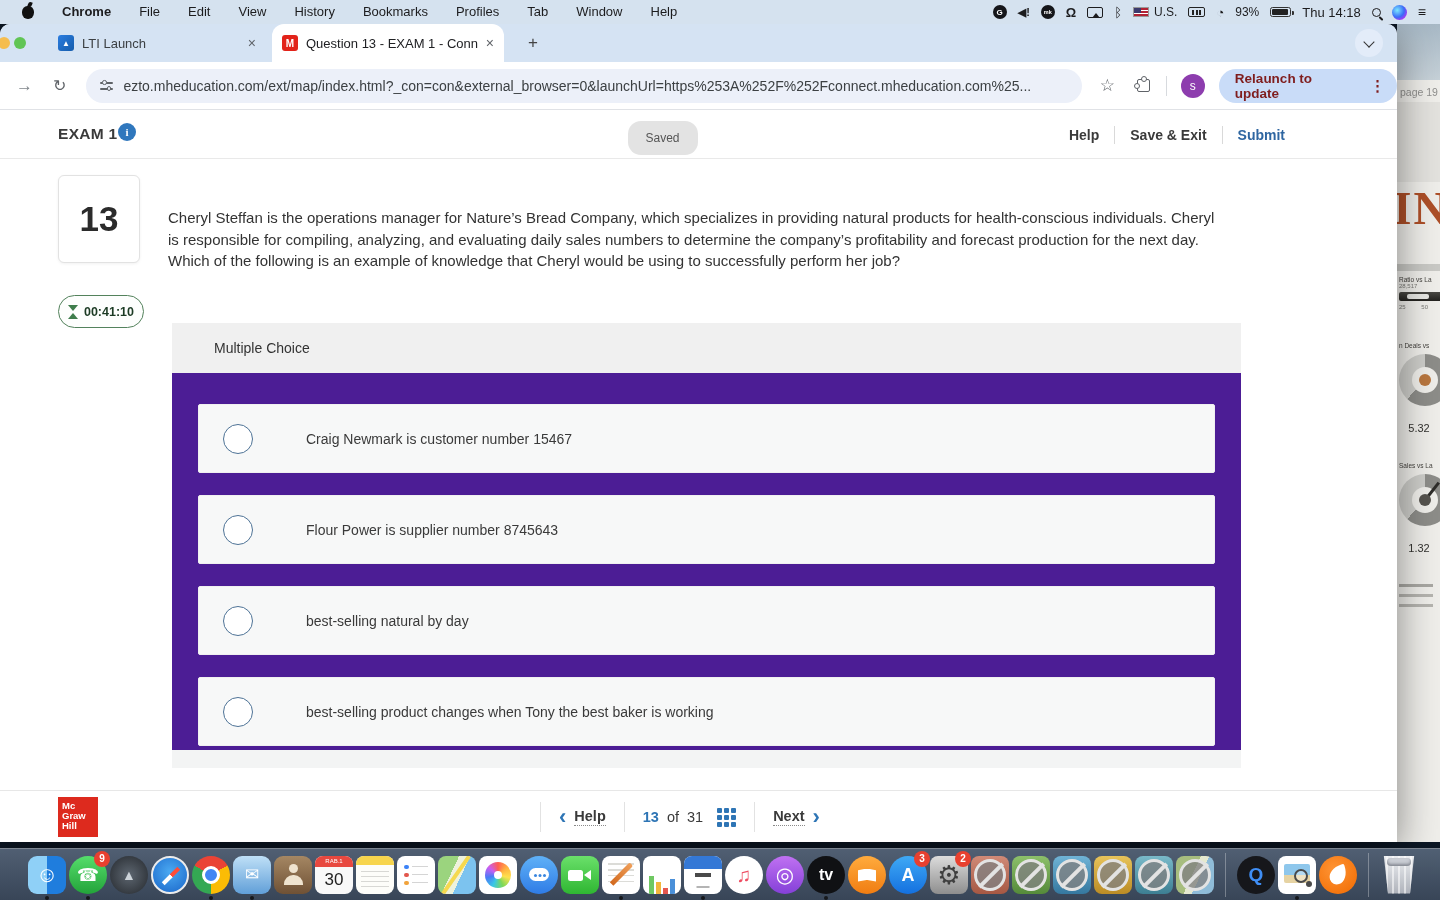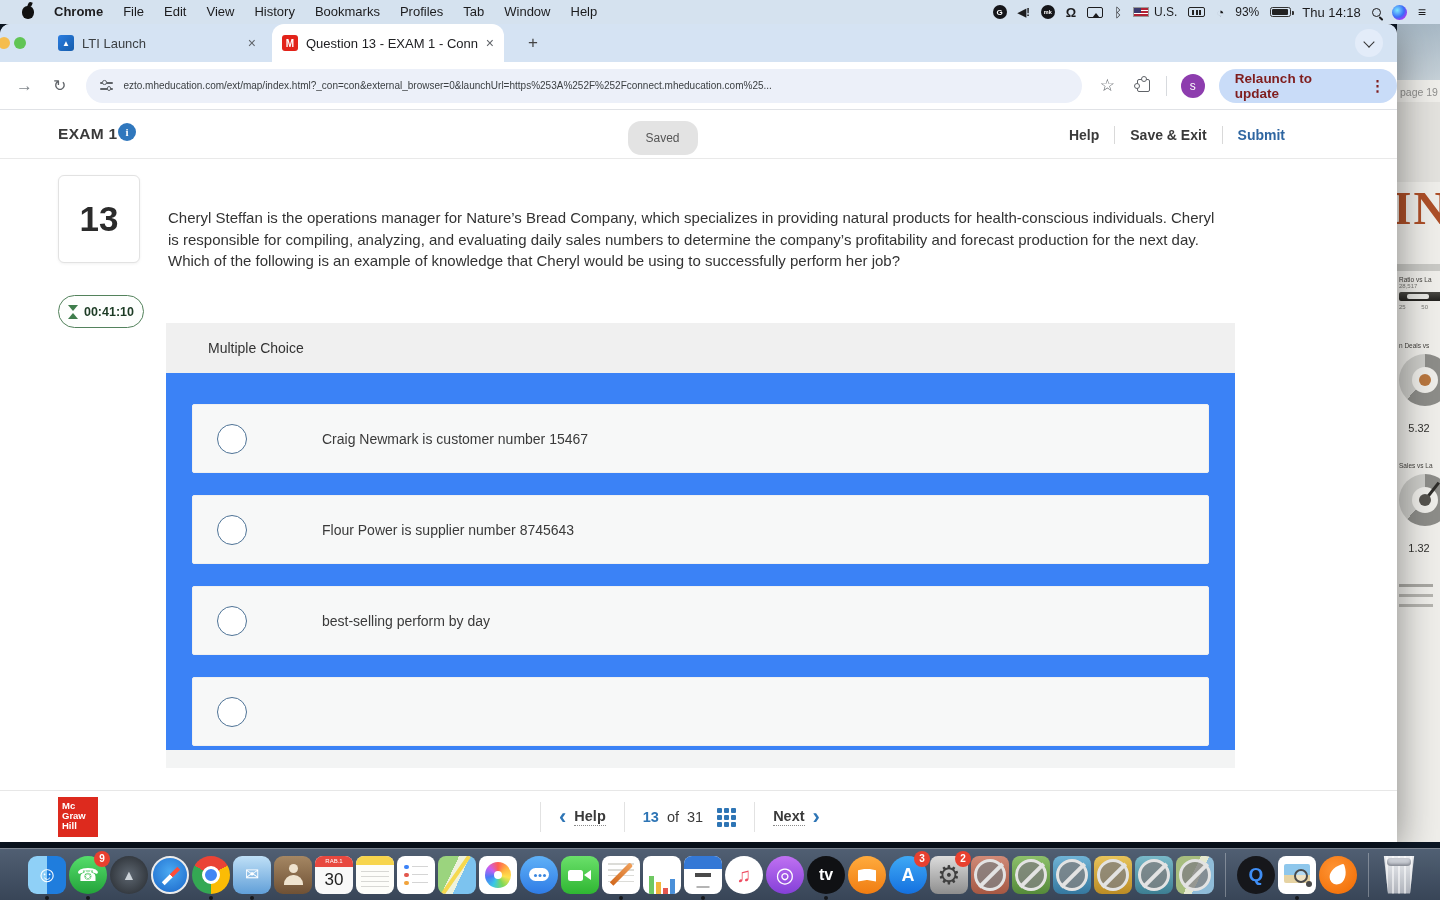--- a/index.html
+++ b/index.html
@@ -3,21 +3,21 @@
 <meta charset="utf-8">
 <style>
   html,body{margin:0;padding:0;background:#222;}
   *{box-sizing:border-box;}
   #screen{position:relative;width:1440px;height:900px;overflow:hidden;
     background:#0c1724;font-family:"Liberation Sans",sans-serif;-webkit-font-smoothing:antialiased;}
 
   
   #menubar{position:absolute;left:0;top:0;width:1440px;height:24px;background:#d5e2ef;
     display:flex;align-items:center;font-size:13px;color:#1c1c1e;z-index:50;}
-  #menubar .left{display:flex;align-items:center;gap:0;padding-left:12px;}
+  #menubar .left{display:flex;align-items:center;gap:8px;padding-left:12px;}
   .apple{width:12px;height:13px;background:#111;border-radius:45% 45% 48% 48%;position:relative;margin:0 10px;}
   .apple::before{content:"";position:absolute;top:-4px;left:6px;width:4px;height:5px;background:#111;border-radius:60% 0 60% 0;transform:rotate(20deg);}
   .mb-item{padding:0 10px;line-height:24px;}
   .mb-app{font-weight:bold;}
   #menubar .right{margin-left:auto;display:flex;align-items:center;gap:11px;padding-right:14px;font-size:12px;}
   .si{display:inline-flex;align-items:center;justify-content:center;color:#1c1c1e;}
   .si-disc{width:14px;height:14px;border-radius:50%;background:#15161a;color:#fff;font-size:8px;font-weight:bold;}
   .si-mk{font-size:5.5px;}
   .flag{width:16px;height:10px;position:relative;background:repeating-linear-gradient(180deg,#b22234 0 1.6px,#fff 1.6px 3.2px);border:0.5px solid #999;}
   .flag::before{content:"";position:absolute;left:0;top:0;width:7px;height:5px;background:#3c3b6e;}
@@ -54,21 +54,21 @@
 
   #toolbar{position:absolute;left:0;top:38px;width:100%;height:48px;background:#fff;border-bottom:1px solid #e0e2e6;display:flex;align-items:center;}
   .nav-fwd{font-size:17px;color:#80868b;margin-left:16px;}
   .nav-reload{font-size:16px;color:#5f6368;margin-left:20px;}
   .urlbar{margin-left:20px;width:996px;height:34px;border-radius:17px;background:#ecf0f9;display:flex;align-items:center;padding:0 14px;overflow:hidden;}
   .tune{position:relative;width:13px;height:11px;flex:none;margin-right:10px;}
   .tune i{position:absolute;left:0;right:0;height:1.6px;background:#5f6368;border-radius:1px;}
   .tune i:nth-child(1){top:2px;} .tune i:nth-child(2){top:8px;}
   .tune b{position:absolute;width:4.5px;height:4.5px;border-radius:50%;background:#ecf0f9;border:1.6px solid #5f6368;}
   .tune b:nth-child(3){left:2px;top:0.2px;} .tune b:nth-child(4){right:2px;top:6px;}
-  .url-text{font-size:10px;color:#3c4043;white-space:nowrap;}
+  .url-text{font-size:14px;color:#3c4043;white-space:nowrap;}
   .tb-star{font-size:17px;color:#5f6368;margin-left:18px;}
   .puzzle{position:relative;width:13px;height:13px;border:1.7px solid #5f6368;border-radius:2px;margin-left:22px;}
   .puzzle::before{content:"";position:absolute;top:-4px;left:3px;width:4px;height:4px;border-radius:50%;border:1.7px solid #5f6368;background:#fff;}
   .puzzle::after{content:"";position:absolute;left:-4px;top:3px;width:4px;height:4px;border-radius:50%;border:1.7px solid #5f6368;background:#fff;}
   .tb-sep{width:1px;height:20px;background:#d7dade;margin-left:16px;}
   .avatar{width:24px;height:24px;border-radius:50%;background:#8d3dae;color:#fff;font-size:12px;display:flex;align-items:center;justify-content:center;margin-left:14px;}
   .relaunch{margin-left:14px;height:34px;border-radius:17px;background:#c9dcf8;color:#7f1d1d;font-size:13.5px;font-weight:bold;display:flex;align-items:center;padding:0 12px 0 16px;}
   .relaunch .dots{margin-left:10px;font-size:15px;}
 
   
@@ -83,23 +83,23 @@
   
   .qnum-box{position:absolute;left:58px;top:175px;width:82px;height:88px;background:#fff;border:1px solid #e2e2e2;border-radius:6px;box-shadow:0 1px 3px rgba(0,0,0,.06);display:flex;align-items:center;justify-content:center;font-size:35px;font-weight:bold;color:#2b2b2b;z-index:11;}
   .timer-pill{position:absolute;left:58px;top:295px;width:86px;height:33px;border:1.5px solid #53825c;border-radius:17px;background:#fdfefd;display:flex;align-items:center;justify-content:center;gap:5px;z-index:11;}
   .hg{width:11px;height:14px;position:relative;}
   .hg::before{content:"";position:absolute;left:0;top:0;border-left:5.5px solid transparent;border-right:5.5px solid transparent;border-top:6.5px solid #3f7d4c;}
   .hg::after{content:"";position:absolute;left:0;bottom:0;border-left:5.5px solid transparent;border-right:5.5px solid transparent;border-bottom:6.5px solid #3f7d4c;}
   .timer-text{font-size:12.5px;font-weight:bold;color:#1c3b24;}
   .qtext{position:absolute;left:168px;top:207px;width:1052px;font-size:15px;line-height:21.5px;color:#333;z-index:11;}
 
   
-  .mc-panel{position:absolute;left:166px;top:323px;width:1069px;height:445px;background:#3b82f6;z-index:11;}
+  .mc-panel{position:absolute;left:172px;top:323px;width:1069px;height:445px;background:#4c1d95;z-index:11;}
   .mc-header{height:50px;background:#f0f0f0;display:flex;align-items:center;padding-left:42px;font-size:14px;color:#333;}
-  .opt-row{position:relative;margin:22px 26px 0 26px;height:69px;background:#f7f8f8;border:1px solid #f0f0f0;border-radius:2px;display:flex;align-items:center;gap:22px;}
+  .opt-row{position:relative;margin:22px 26px 0 26px;height:69px;background:#f7f8f8;border:1px solid #f0f0f0;border-radius:2px;display:flex;align-items:center;}
   .opt-row:first-of-type{margin-top:31px;}
   .radio{width:30px;height:30px;border:1.5px solid #4e7396;border-radius:50%;background:#fff;margin-left:24px;flex:none;}
   .opt-label{margin-left:53px;font-size:14px;color:#3a3a3a;}
   .mc-bottom{position:absolute;left:0;bottom:0;width:100%;height:18px;background:#f3f4f4;}
 
   
   #page-footer{position:absolute;left:0;top:766px;width:100%;height:52px;background:#fff;border-top:1px solid #e7e7e7;}
   .mh-logo{position:absolute;left:58px;top:6px;width:40px;height:40px;background:#dd2a1e;color:#fff;font-size:9.5px;font-weight:bold;line-height:1.05;padding:4px 0 0 4px;}
   .footer-nav{position:absolute;left:540px;top:9px;height:34px;display:flex;align-items:center;font-size:14.5px;color:#3a3a3a;}
   .fsep{width:1px;height:30px;background:#e2e2e2;}
@@ -400,24 +400,25 @@
         <div class="opt-row">
           <span class="radio"></span>
           <span class="opt-label">Craig Newmark is customer number 15467</span>
         </div>
         <div class="opt-row">
           <span class="radio"></span>
           <span class="opt-label">Flour Power is supplier number 8745643</span>
         </div>
         <div class="opt-row">
           <span class="radio"></span>
-          <span class="opt-label">best-selling perform by day</span>
+          <span class="opt-label">best-selling natural by day</span>
         </div>
         <div class="opt-row">
           <span class="radio"></span>
+          <span class="opt-label">best-selling product changes when Tony the best baker is working</span>
         </div>
       </div>
     <div class="mc-bottom"></div>
   </div>
 
   <div id="dock">
     <div style="display:contents"><div class="dock-item">
           <div class="art di-finder">
             <span class="glyph">☺</span>
           </div>

